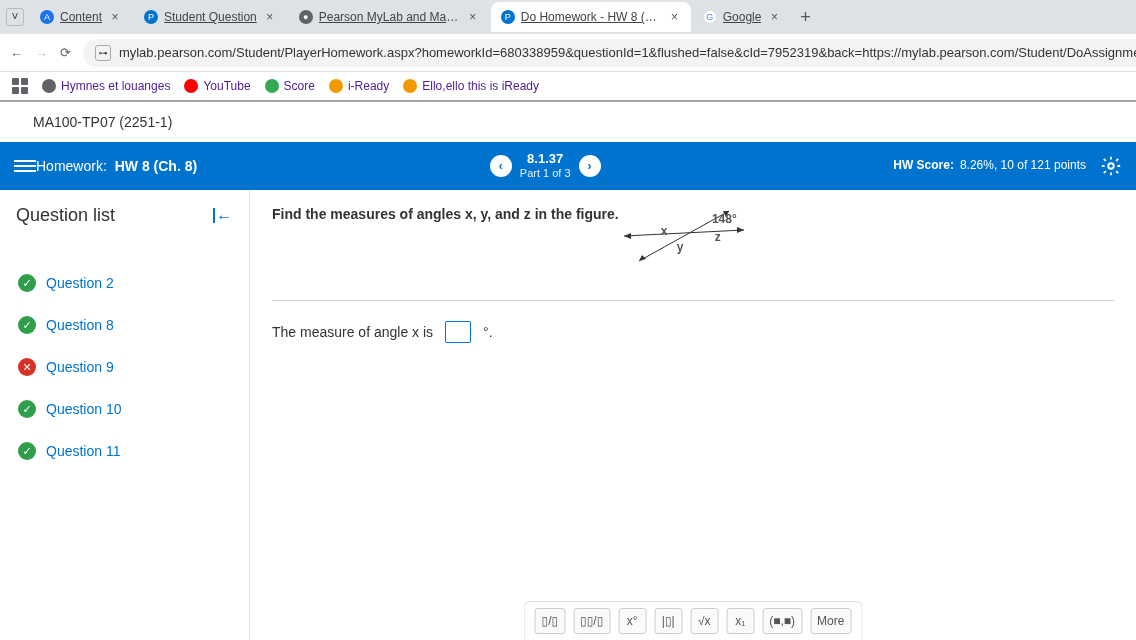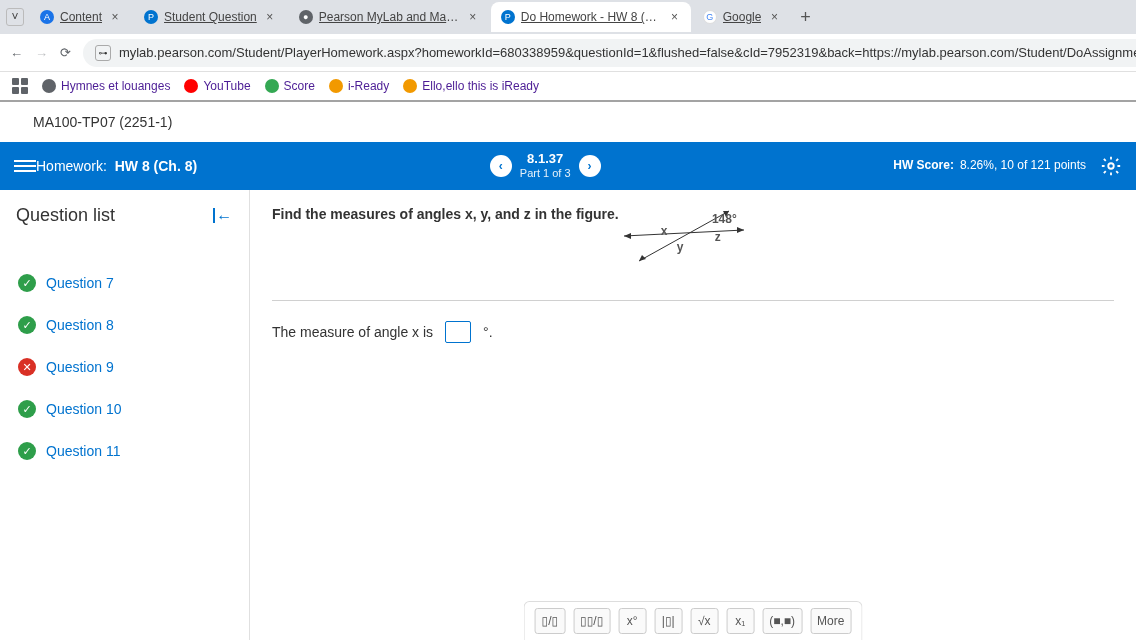--- a/index.html
+++ b/index.html
@@ -182,21 +182,21 @@
 </div>
 
 <div class="main">
   <div class="sidebar">
     <div class="header">
       <h3>Question list</h3>
       <div class="collapse">|←</div>
     </div>
     <div class="qitem">
         <span class="status ok">✓</span>
-        <span>Question 7</span>
+        <span>Question 2</span>
       </div>
     <div class="qitem">
         <span class="status ok">✓</span>
         <span>Question 8</span>
       </div>
     <div class="qitem">
         <span class="status bad">✕</span>
         <span>Question 9</span>
       </div>
     <div class="qitem">

